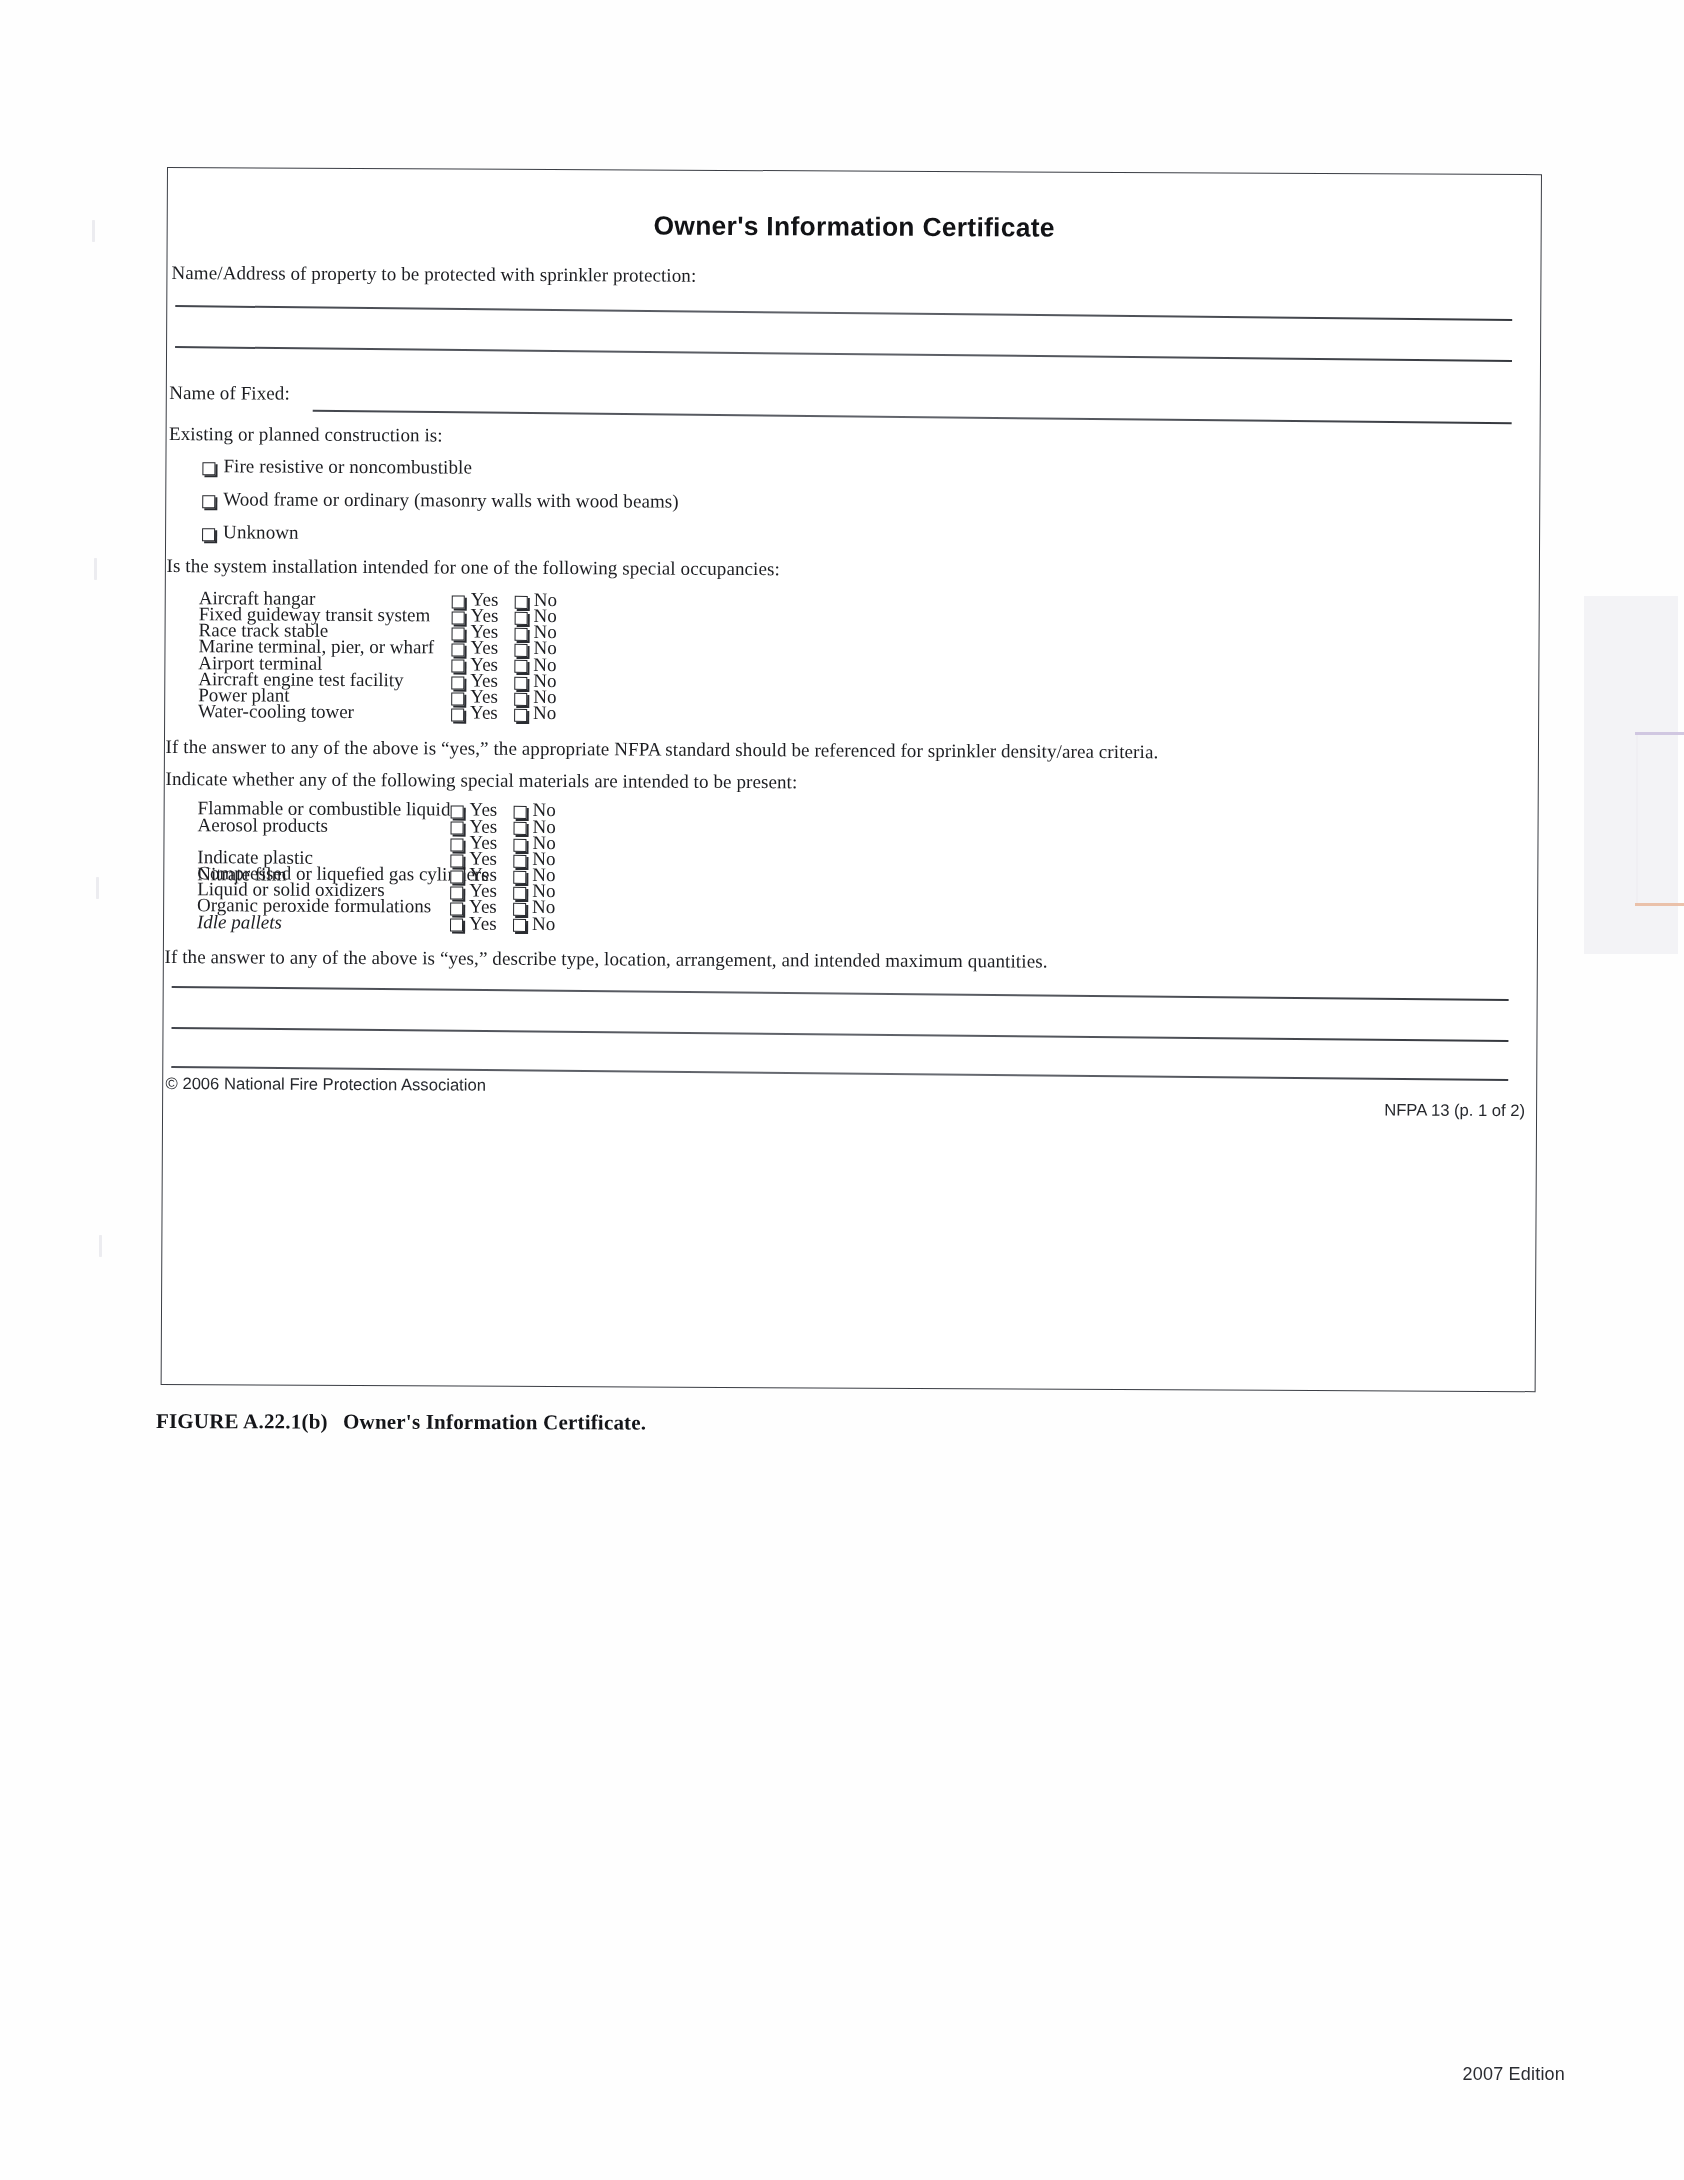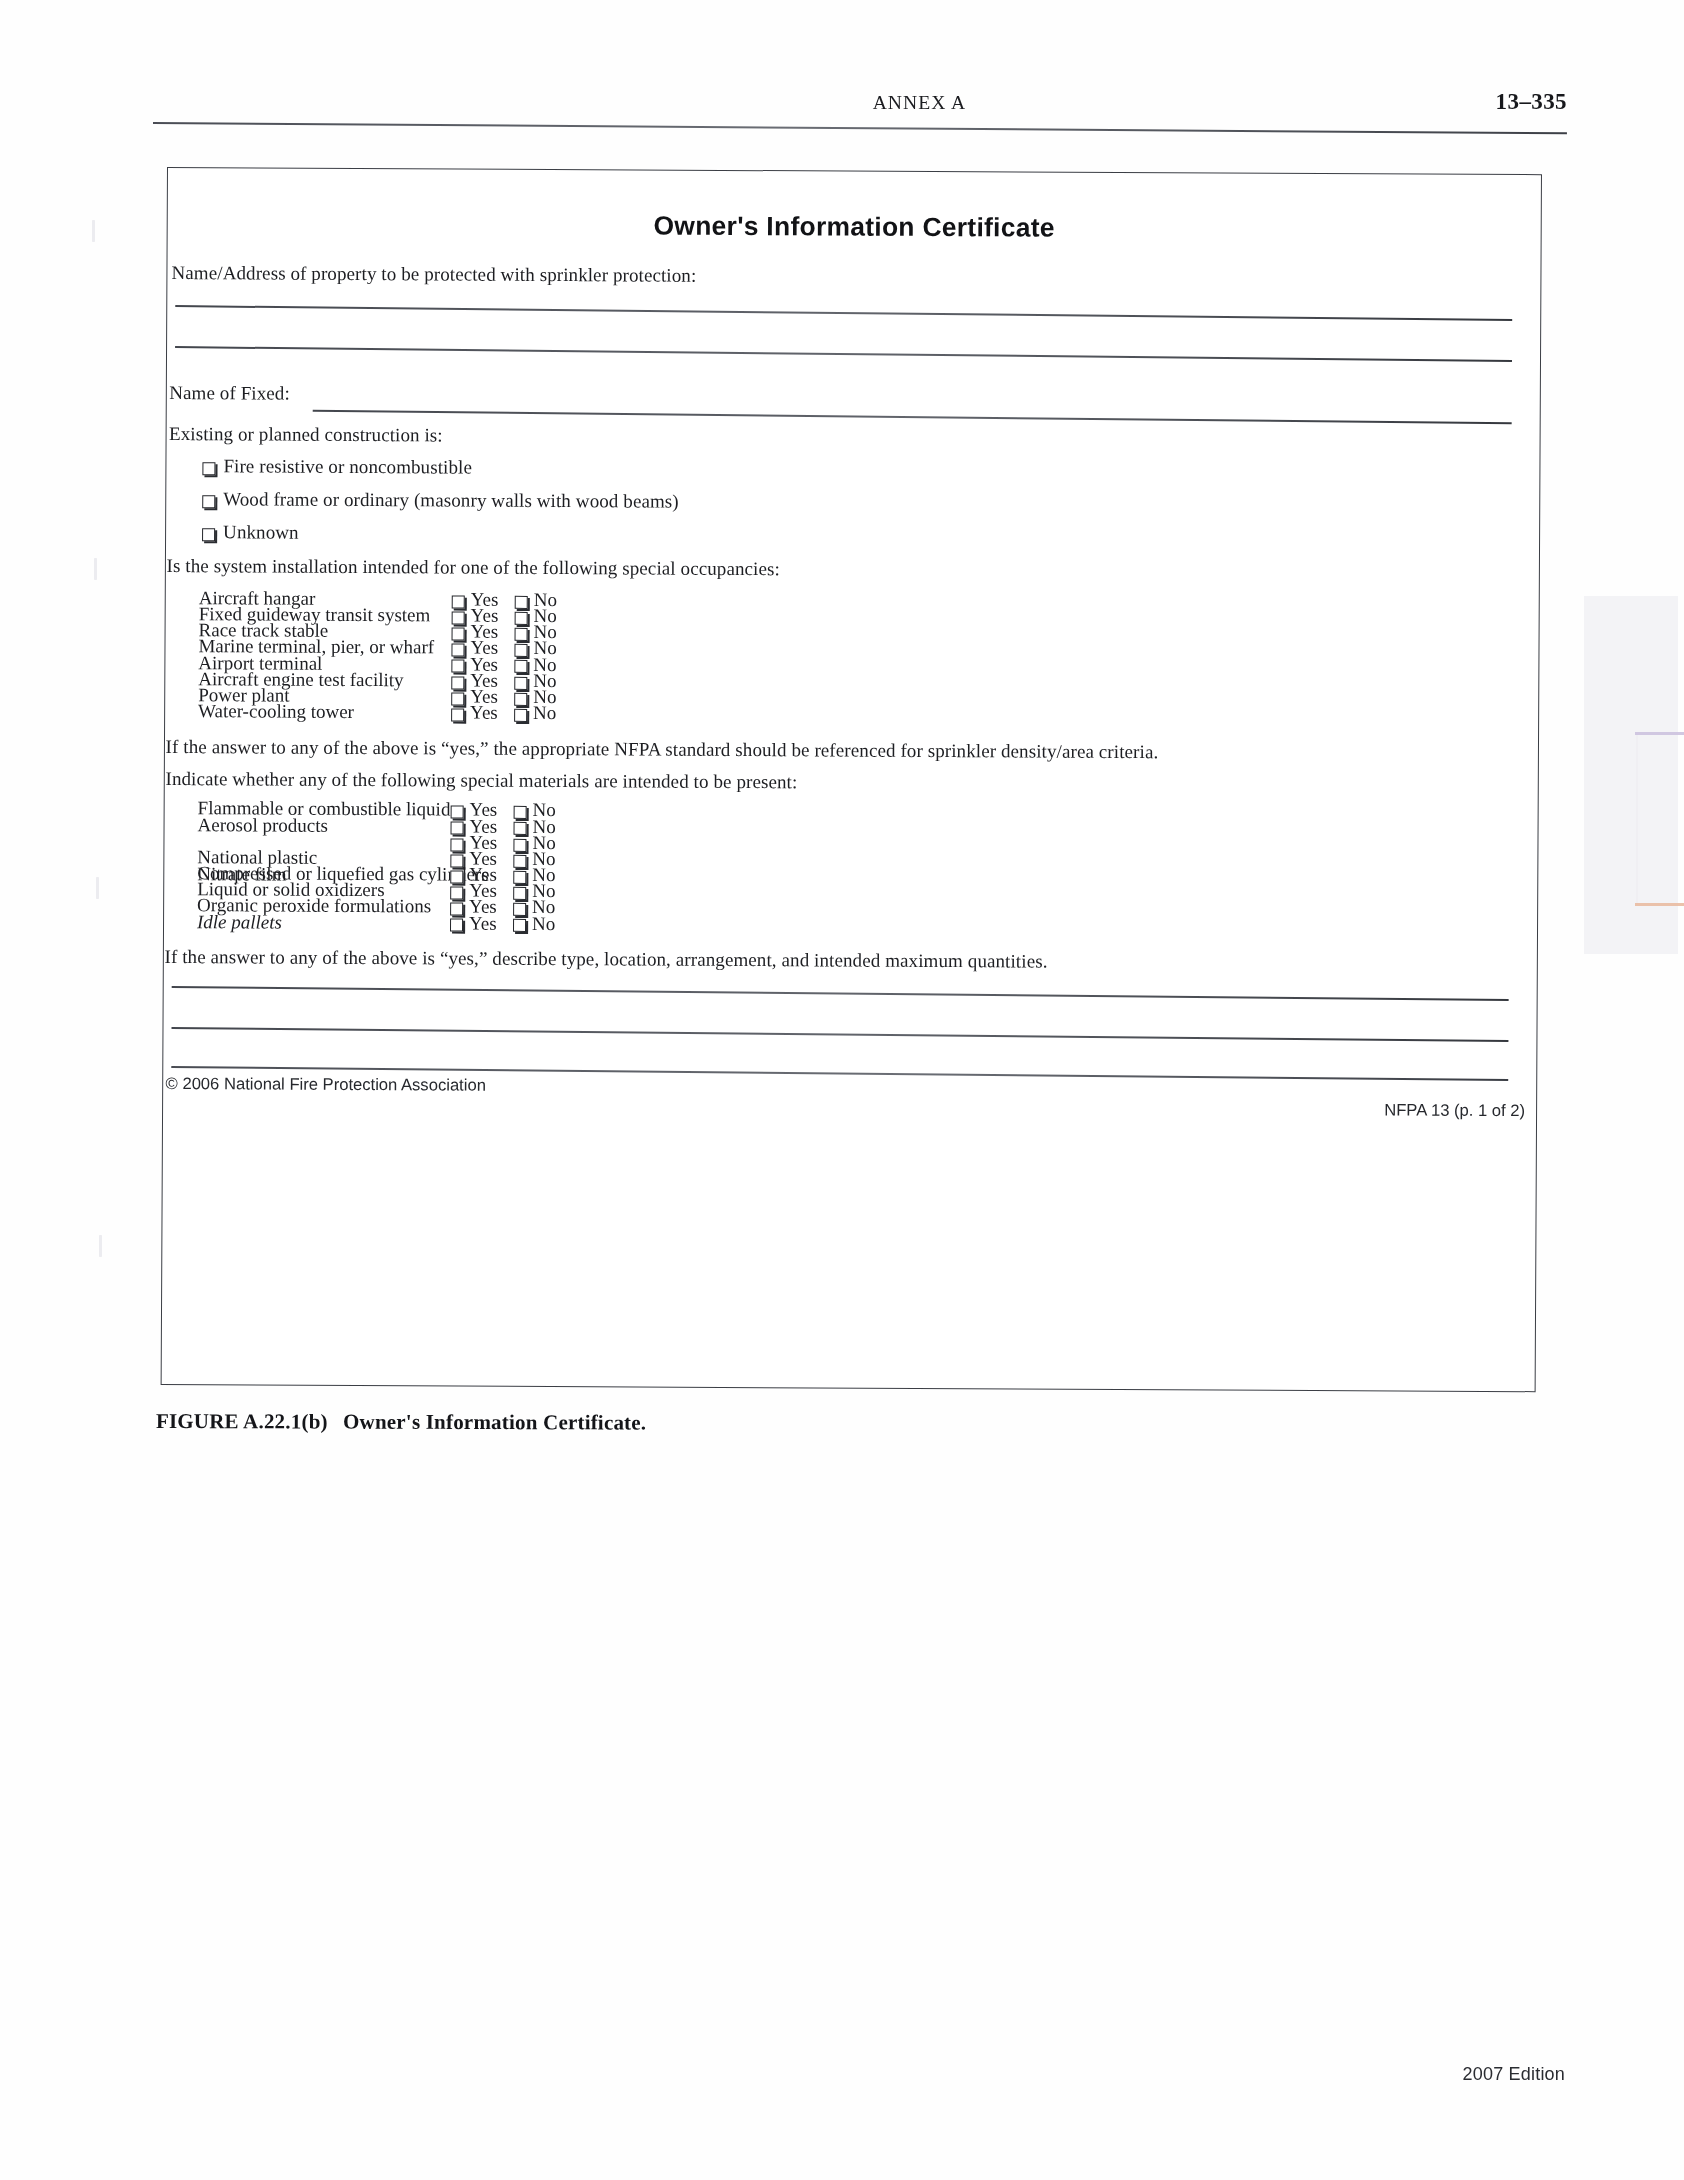--- a/index.html
+++ b/index.html
@@ -244,25 +244,20 @@
 
   <div class="artifact art-v-left" style="left:92px; top:220px;"></div>
   <div class="artifact art-v-left" style="left:94px; top:558px;"></div>
   <div class="artifact art-v-left" style="left:96px; top:877px;"></div>
   <div class="artifact art-v-left" style="left:99px; top:1235px;"></div>
   <div class="artifact art-smudge" style="left:1584px; top:596px; width:94px; height:358px;"></div>
   <div class="artifact art-vline-right"></div>
   <div class="artifact art-purple"></div>
   <div class="artifact art-orange"></div>
 
-  <div class="runhead">
-    <div class="runhead-title">ANNEX A</div>
-    <div class="runhead-page">13–335</div>
-    <div class="runhead-rule"></div>
-  </div>
 
   <div class="formwrap">
     <div class="formbox"></div>
     <div class="form-inner">
 
       <div class="form-title">Owner's Information Certificate</div>
 
       <div class="ftext" style="left:5.1px; top:95px;">Name/Address of property to be protected with sprinkler protection:</div>
       <div class="fline" style="left:8.5px; top:138px; width:1337px; transform:rotate(0.30deg);"></div>
       <div class="fline" style="left:8.5px; top:179px; width:1337px; transform:rotate(0.30deg);"></div>
@@ -362,21 +357,21 @@
           <div class="opt" style="left:369px; top:647px;">No</div>
         </div>
         <div>
           <div class="rowlabel" style="left:34px; top:663px;margin-top:33px;">Nitrate film</div>
           <div class="cbx" style="left:287px; top:670px;"></div>
           <div class="opt" style="left:306px; top:663px;">Yes</div>
           <div class="cbx" style="left:350px; top:670px;"></div>
           <div class="opt" style="left:369px; top:663px;">No</div>
         </div>
         <div>
-          <div class="rowlabel" style="left:34px; top:679px;">National plastic</div>
+          <div class="rowlabel" style="left:34px; top:679px;">Indicate plastic</div>
           <div class="cbx" style="left:287px; top:686px;"></div>
           <div class="opt" style="left:306px; top:679px;">Yes</div>
           <div class="cbx" style="left:350px; top:686px;"></div>
           <div class="opt" style="left:369px; top:679px;">No</div>
         </div>
         <div>
           <div class="rowlabel" style="left:34px; top:695px;">Compressed or liquefied gas cylinders</div>
           <div class="cbx" style="left:287px; top:702px;"></div>
           <div class="opt" style="left:306px; top:695px;">Yes</div>
           <div class="cbx" style="left:350px; top:702px;"></div>

